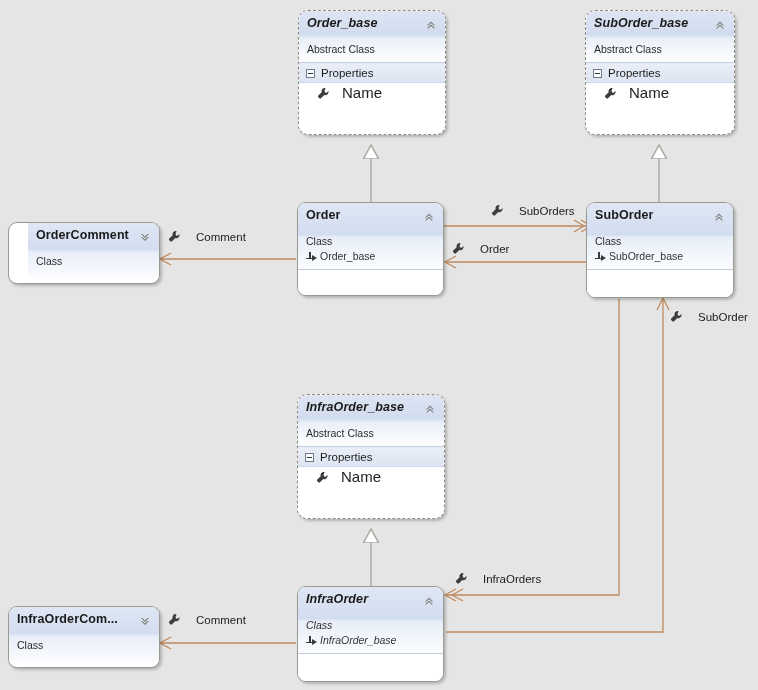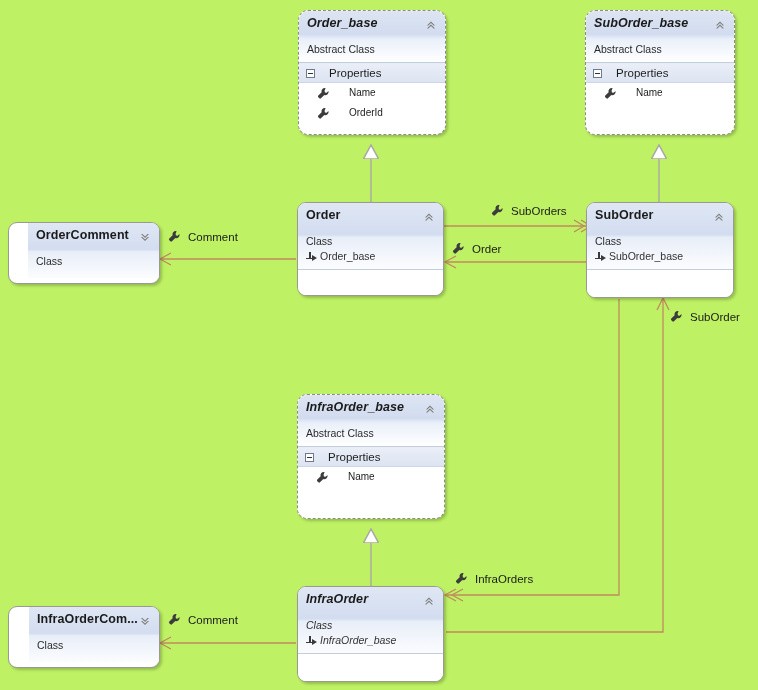--- a/index.html
+++ b/index.html
@@ -6,21 +6,21 @@
   html, body {
     margin: 0; padding: 0;
     width: 758px; height: 690px;
     background: #ffffff;
     font-family: "Liberation Sans", sans-serif;
     overflow: hidden;
   }
   #canvas {
     position: relative;
     width: 758px; height: 690px;
-    background: #bef264;
+    background: #e5e5e5;
   }
   #connectors {
     position: absolute; left: 0; top: 0;
     width: 758px; height: 690px;
     pointer-events: none;
   }
 
   
   .shape {
     position: absolute;
@@ -103,21 +103,21 @@
     width: 14px; height: 14px;
     cursor: pointer;
   }
   .chev svg { display: block; }
 
   
   .body { background: #ffffff; }
   .comp-hdr {
     display: flex;
     align-items: center;
-    gap: 14px;
+    gap: 6px;
     padding: 3px 8px 3px 7px;
     background: linear-gradient(to bottom, #e9eef7 0%, #dde5f2 100%);
     border-bottom: 1px solid #ccd6e6;
     border-top: 1px solid #e7ecf5;
   }
   .expander {
     width: 9px; height: 9px;
     border: 1px solid #6f7b8c;
     background: #ffffff;
     position: relative;
@@ -131,37 +131,37 @@
     width: 5px; height: 1px;
     background: #2a3441;
   }
   .comp-label {
     font-size: 11.5px;
     color: #1c1c1c;
   }
   .member {
     display: flex;
     align-items: center;
-    gap: 19px;
+    gap: 12px;
     padding: 1px 8px 1px 18px;
-    font-size: 10px;
+    font-size: 15px;
     color: #1c1c1c;
     line-height: 18px;
   }
   .empty-pane { height: 34px; background: #ffffff; }
 
   
   .wrench { width: 13px; height: 13px; flex: none; display:block; }
 
   
   .assoc-label {
     position: absolute;
     display: flex;
     align-items: center;
-    gap: 7px;
+    gap: 15px;
     font-size: 11.5px;
     color: #1c1c1c;
     white-space: nowrap;
   }
 </style>
 </head>
 <body>
 
 <div id="canvas">
 
@@ -231,26 +231,20 @@
     <div class="body">
       <div class="comp-hdr">
         <span class="expander"></span>
         <span class="comp-label">Properties</span>
       </div>
       <div class="member">
         <svg class="wrench" viewBox="0 0 16 16">
           <path d="M10.6 1.4a4 4 0 0 0-4.9 5.1L1.6 10.6a1.4 1.4 0 0 0 0 2l1.3 1.3a1.4 1.4 0 0 0 2 0l4.1-4.1a4 4 0 0 0 5.1-4.9l-2.3 2.3-2-.5-.5-2z" fill="#3c3c3c"></path>
         </svg>
         <span>Name</span>
-      </div>
-      <div class="member">
-        <svg class="wrench" viewBox="0 0 16 16">
-          <path d="M10.6 1.4a4 4 0 0 0-4.9 5.1L1.6 10.6a1.4 1.4 0 0 0 0 2l1.3 1.3a1.4 1.4 0 0 0 2 0l4.1-4.1a4 4 0 0 0 5.1-4.9l-2.3 2.3-2-.5-.5-2z" fill="#3c3c3c"></path>
-        </svg>
-        <span>OrderId</span>
       </div>
     </div>
   </div>
 
   <div class="shape abstract" style="left:585px; top:10px; width:150px; height:125px;">
     <div class="hdr">
       <div class="cname ital">SubOrder_base</div>
       <div class="ckind">Abstract Class</div>
       <div class="chev">
         <svg width="14" height="14" viewBox="0 0 14 14">
@@ -364,21 +358,21 @@
       <div class="chev">
         <svg width="14" height="14" viewBox="0 0 14 14">
           <path d="M3 7.5 L7 3.5 L11 7.5 L9.6 7.5 L7 5 L4.4 7.5 Z" fill="#7a7a74"></path>
           <path d="M3 10.5 L7 6.5 L11 10.5 L9.6 10.5 L7 8 L4.4 10.5 Z" fill="#7a7a74"></path>
         </svg>
       </div>
     </div>
     <div class="body empty-pane"></div>
   </div>
 
-  <div class="shape" style="left:8px; top:606px; width:152px; height:62px;padding-left:20px;">
+  <div class="shape" style="left:8px; top:606px; width:152px; height:62px;">
     <div class="hdr" style="border-bottom:none; padding-bottom:10px;">
       <div class="cname">InfraOrderCom...</div>
       <div class="ckind">Class</div>
       <div class="chev">
         <svg width="14" height="14" viewBox="0 0 14 14">
           <path d="M3 4 L7 8 L11 4 L9.6 4 L7 6.5 L4.4 4 Z" fill="#7a7a74"></path>
           <path d="M3 7 L7 11 L11 7 L9.6 7 L7 9.5 L4.4 7 Z" fill="#7a7a74"></path>
         </svg>
       </div>
     </div>

